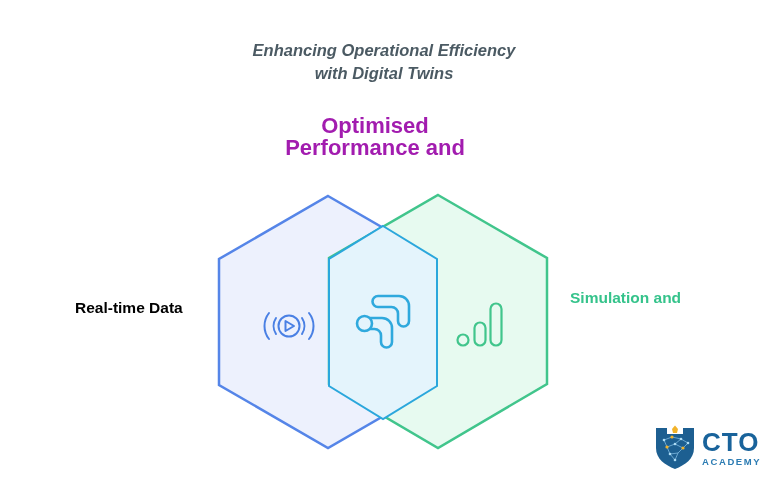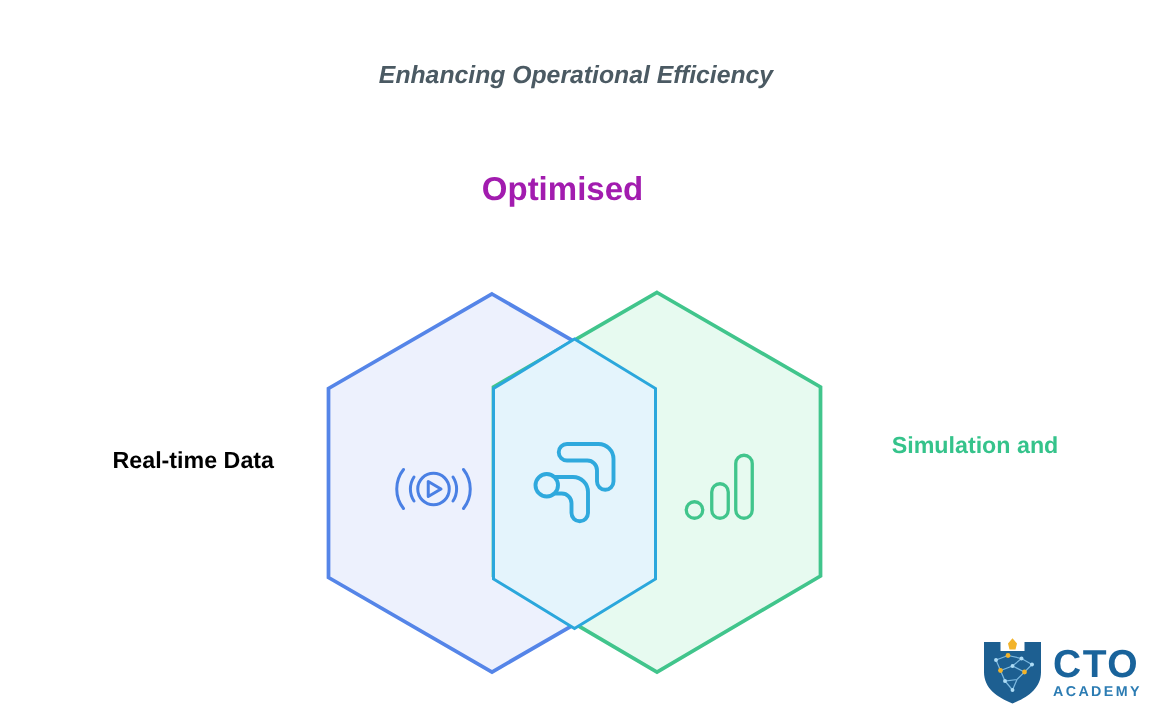--- a/index.html
+++ b/index.html
@@ -15,43 +15,45 @@
   }
   .top-label{
     left:275px;top:115px;width:200px;text-align:center;
     font-size:22px;line-height:22px;font-weight:700;color:#a21caf;
   }
   .left-label{
     left:75px;top:296px;width:150px;text-align:left;
     font-size:15.5px;line-height:23px;font-weight:700;color:#000000;
   }
   .right-label{
-    left:570px;top:286px;width:160px;text-align:center;
+    left:570px;top:286px;width:160px;text-align:left;
     font-size:15.5px;line-height:23px;font-weight:700;color:#35c38b;
   }
   .logo{
     left:652px;top:424px;width:112px;height:48px;display:flex;align-items:center;
   }
   .logo-text{margin-left:4px;display:flex;flex-direction:column;}
   .logo-brand{
     font-size:26px;line-height:26px;font-weight:800;color:#19639b;letter-spacing:1px;
   }
   .logo-sub{
     font-size:9.5px;line-height:11px;font-weight:700;color:#2c7cb3;letter-spacing:1.6px;margin-top:1px;
   }
 </style>
 </head>
 <body>
 
 <div class="abs title-block">
   <div>Enhancing Operational Efficiency</div>
+  <div>with Digital Twins</div>
 </div>
 
 <div class="abs top-label">
   <div>Optimised</div>
+  <div>Performance and</div>
 </div>
 
 <div class="abs left-label">Real-time Data</div>
 
 <div class="abs right-label">
   <div>Simulation and</div>
 </div>
 
 <svg id="diagram-svg" width="768" height="483" viewBox="0 0 768 483">
 

